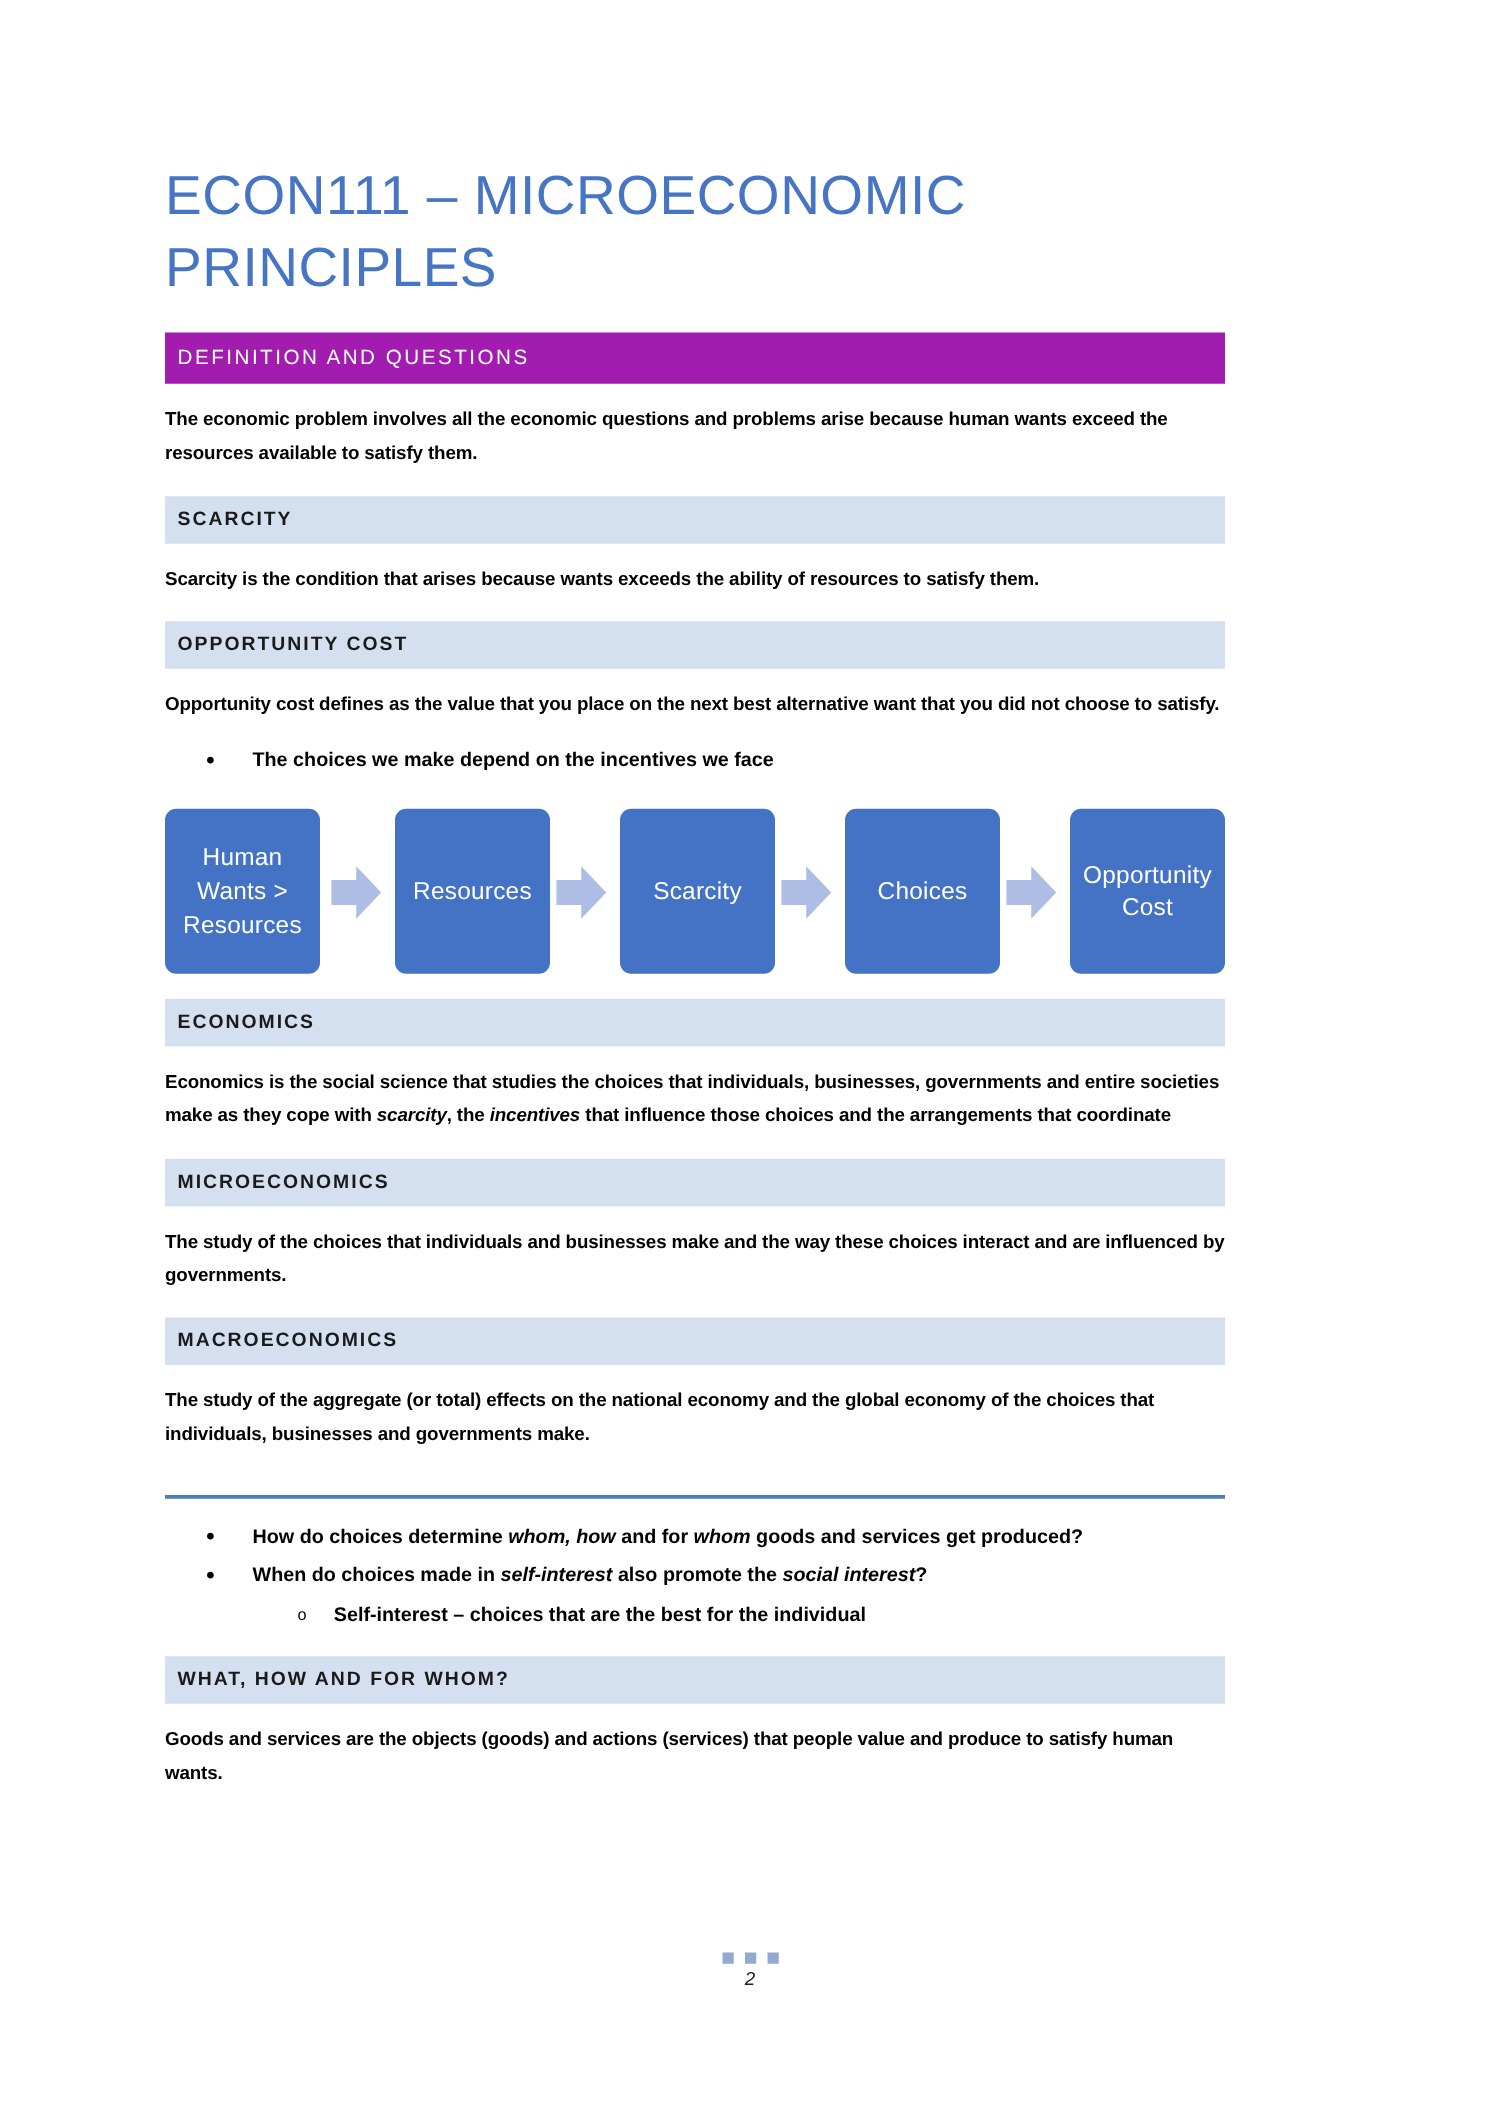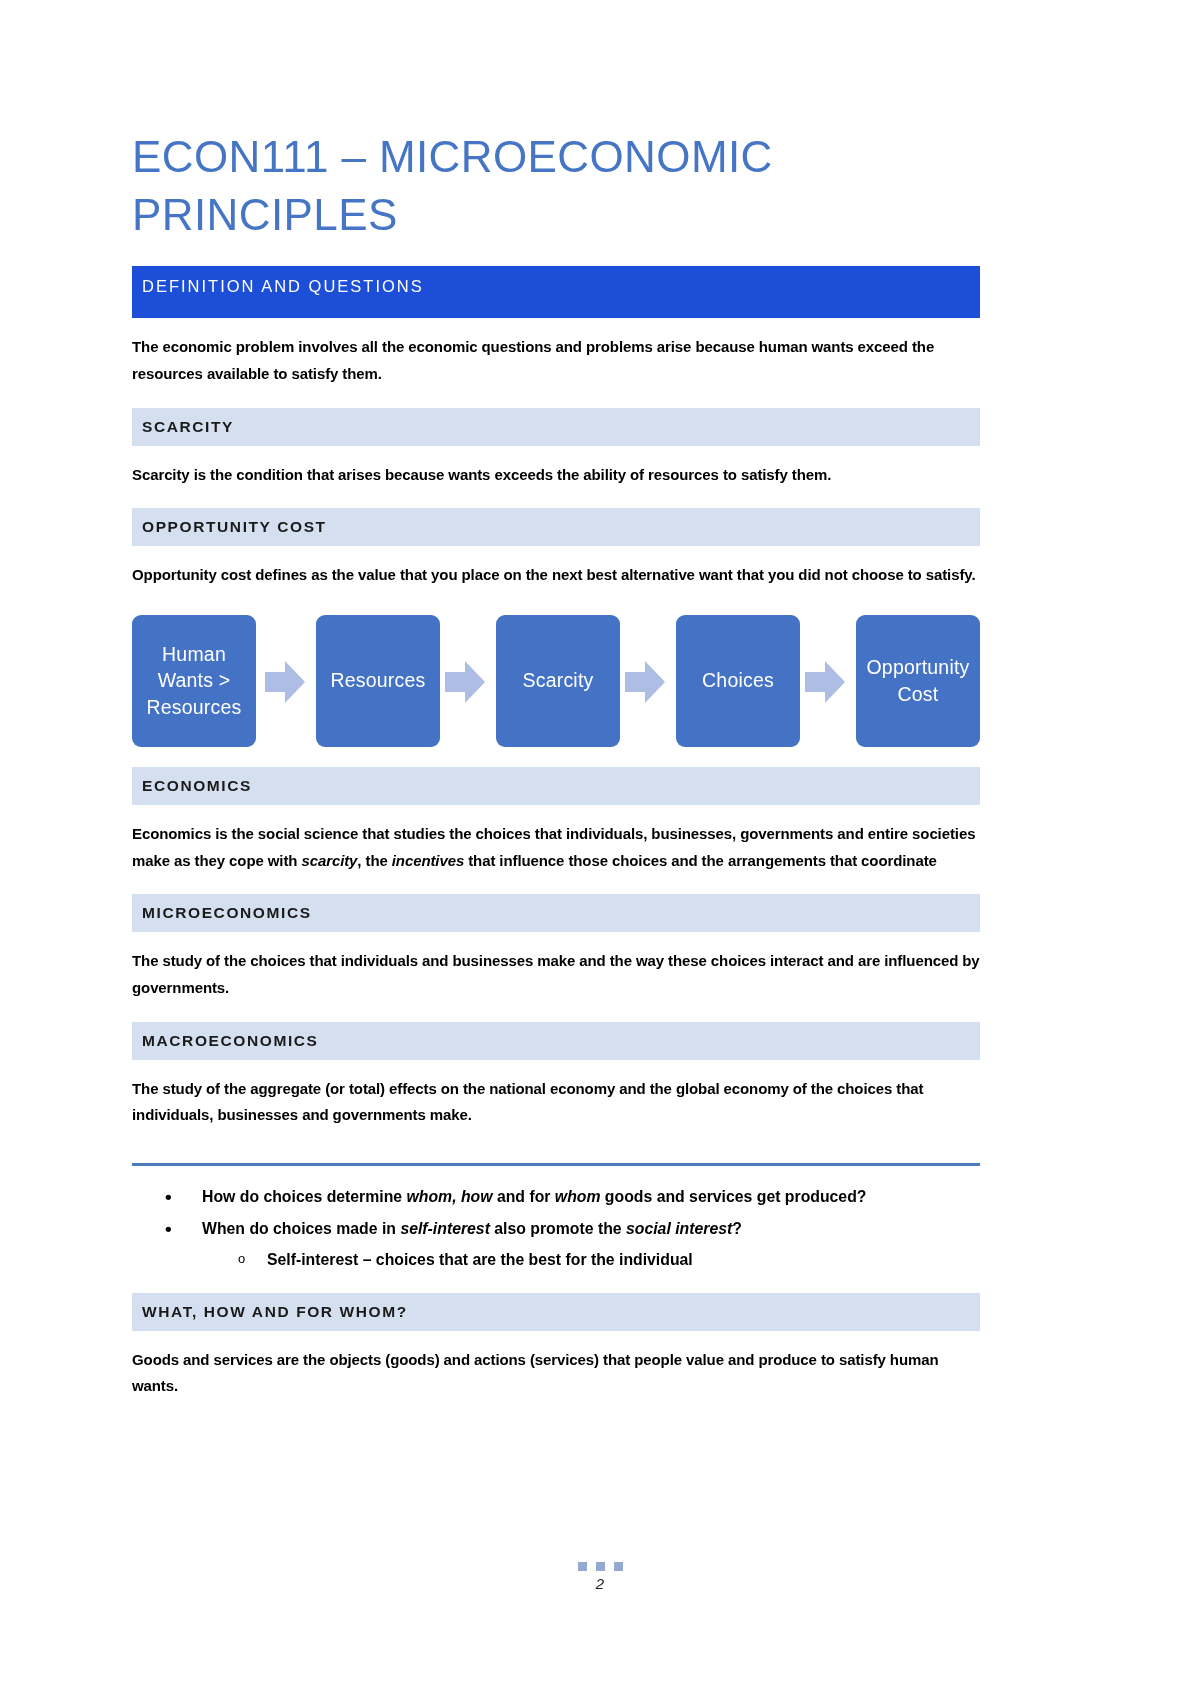--- a/index.html
+++ b/index.html
@@ -36,25 +36,25 @@
     font-size: 44px;
     line-height: 1.32;
     font-weight: 400;
     color: #4575c4;
     letter-spacing: 0.4px;
   }
 
   
   .banner-primary {
     margin-top: 22px;
-    background: #1d4ed8;
+    background: #a21caf;
     color: #ffffff;
     font-size: 16.5px;
     letter-spacing: 2.0px;
-    padding: 11px 10px 22px 10px;
+    padding: 11px 10px 11px 10px;
     font-weight: 400;
     box-sizing: border-box;
   }
 
   
   .banner-secondary {
     margin-top: 20px;
     background: #d4dfef;
     color: #1a1a1a;
     font-size: 15.5px;
@@ -203,20 +203,25 @@
 
     <div class="banner-primary">DEFINITION AND QUESTIONS</div>
     <p class="para">The economic problem involves all the economic questions and problems arise because human wants exceed the resources available to satisfy them.</p>
 
     <div class="banner-secondary">SCARCITY</div>
     <p class="para">Scarcity is the condition that arises because wants exceeds the ability of resources to satisfy them.</p>
 
     <div class="banner-secondary">OPPORTUNITY COST</div>
     <p class="para">Opportunity cost defines as the value that you place on the next best alternative want that you did not choose to satisfy.</p>
 
+    <div class="bullet-block">
+      <ul class="bullets">
+        <li>The choices we make depend on the incentives we face</li>
+      </ul>
+    </div>
 
     <div class="diagram" id="diagram-root">
         <div class="proc-box" style="left: 0px; width: 124px;">Human Wants &gt; Resources</div>
         <div class="proc-box" style="left: 184px; width: 124px;">Resources</div>
         <div class="proc-box" style="left: 364px; width: 124px;">Scarcity</div>
         <div class="proc-box" style="left: 544px; width: 124px;">Choices</div>
         <div class="proc-box" style="left: 724px; width: 124px;">Opportunity Cost</div>
         <div class="proc-arrow" style="left: 133px;">
           <svg viewBox="0 0 40 42" preserveAspectRatio="none">
             <polygon points="0,11 20,11 20,0 40,21 20,42 20,31 0,31" fill="currentColor"></polygon>

